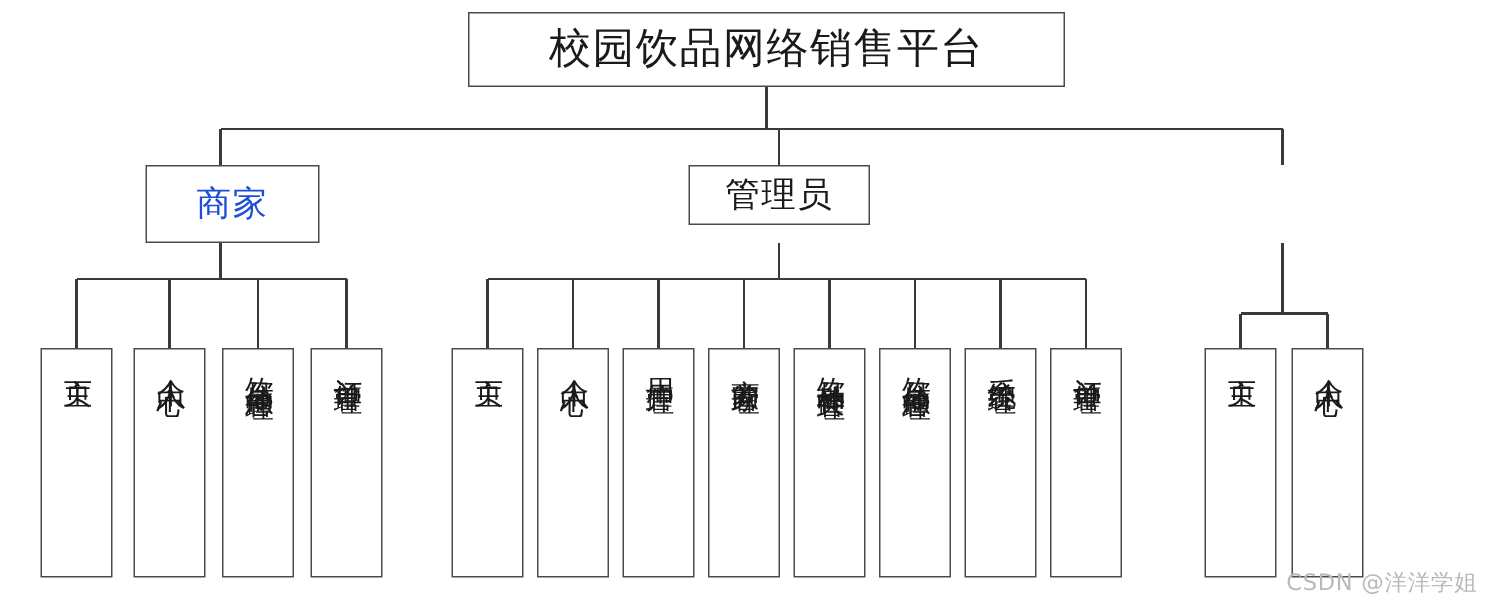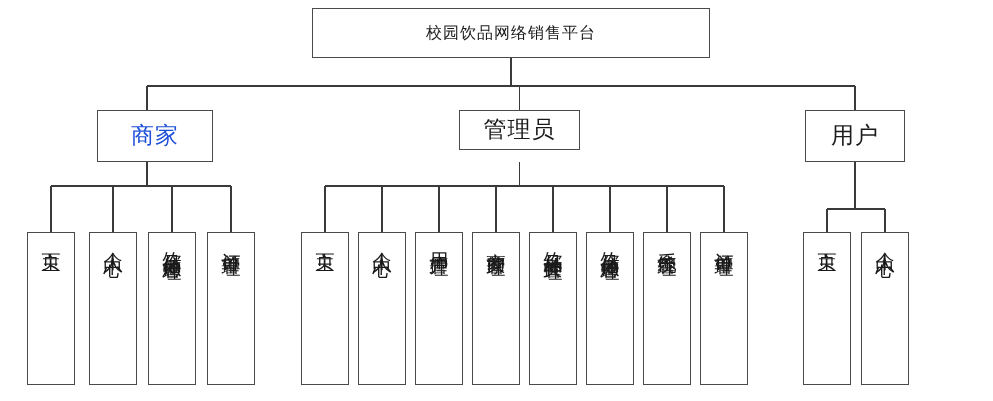--- a/index.html
+++ b/index.html
@@ -31,21 +31,21 @@
     box-sizing: border-box;
     border: 1px solid #4a4a4a;
     background: #ffffff;
     display: flex;
     align-items: center;
     justify-content: center;
     color: #1a1a1a;
     line-height: 1.06;
   }
   .node-root {
-    font-size: 16px;
+    font-size: 28px;
     letter-spacing: 1px;
   }
   .node-branch {
     font-size: 23px;
     letter-spacing: 1px;
   }
   .node-leaf {
     font-size: 19px;
     writing-mode: vertical-rl;
     text-orientation: upright;
@@ -100,21 +100,20 @@
       <line x1="855" y1="162" x2="855" y2="209" stroke="#3a3a3a" stroke-width="1.6" shape-rendering="crispEdges"></line>
       <line x1="827" y1="209" x2="885" y2="209" stroke="#3a3a3a" stroke-width="1.6" shape-rendering="crispEdges"></line>
       <line x1="827" y1="209" x2="827" y2="232" stroke="#3a3a3a" stroke-width="1.6" shape-rendering="crispEdges"></line>
       <line x1="885" y1="209" x2="885" y2="232" stroke="#3a3a3a" stroke-width="1.6" shape-rendering="crispEdges"></line>
     </svg>
 
   <div class="node node-root" id="node-root" style="left: 312px; top: 8px; width: 398px; height: 50px; border-color: rgb(74, 74, 74); color: rgb(26, 26, 26);">校园饮品网络销售平台</div>
 
   <div class="node node-branch" id="node-branch-0" style="left: 97px; top: 110px; width: 116px; height: 52px; border-color: rgb(74, 74, 74); color: #1d4ed8;">商家</div>
   <div class="node node-branch" id="node-branch-1" style="left: 459px; top: 110px; width: 121px; height: 40px; border-color: rgb(74, 74, 74); color: rgb(26, 26, 26);">管理员</div>
-  <div class="node node-branch" id="node-branch-2" style="left: 805px; top: 110px; width: 100px; height: 52px; border-color: rgb(74, 74, 74); color: rgb(26, 26, 26);">用户</div>
 
   <div id="leaf-container">
       <div class="node node-leaf" style="left: 27px; top: 232px; width: 48px; height: 153px; border-color: rgb(74, 74, 74); color: rgb(26, 26, 26);">
         <span class="leaf-text">主页</span>
       </div>
       <div class="node node-leaf" style="left: 89px; top: 232px; width: 48px; height: 153px; border-color: rgb(74, 74, 74); color: rgb(26, 26, 26);">
         <span class="leaf-text">个人中心</span>
       </div>
       <div class="node node-leaf" style="left: 148px; top: 232px; width: 48px; height: 153px; border-color: rgb(74, 74, 74); color: rgb(26, 26, 26);">
         <span class="leaf-text">饮品信息管理</span>
@@ -147,13 +146,14 @@
         <span class="leaf-text">订单管理</span>
       </div>
       <div class="node node-leaf" style="left: 803px; top: 232px; width: 48px; height: 153px; border-color: rgb(74, 74, 74); color: rgb(26, 26, 26);">
         <span class="leaf-text">主页</span>
       </div>
       <div class="node node-leaf" style="left: 861px; top: 232px; width: 48px; height: 153px; border-color: rgb(74, 74, 74); color: rgb(26, 26, 26);">
         <span class="leaf-text">个人中心</span>
       </div>
     </div>
 
+  <div id="watermark" style="color: rgb(185, 185, 185);">CSDN @洋洋学姐</div>
 </div>
 
 </body></html>

